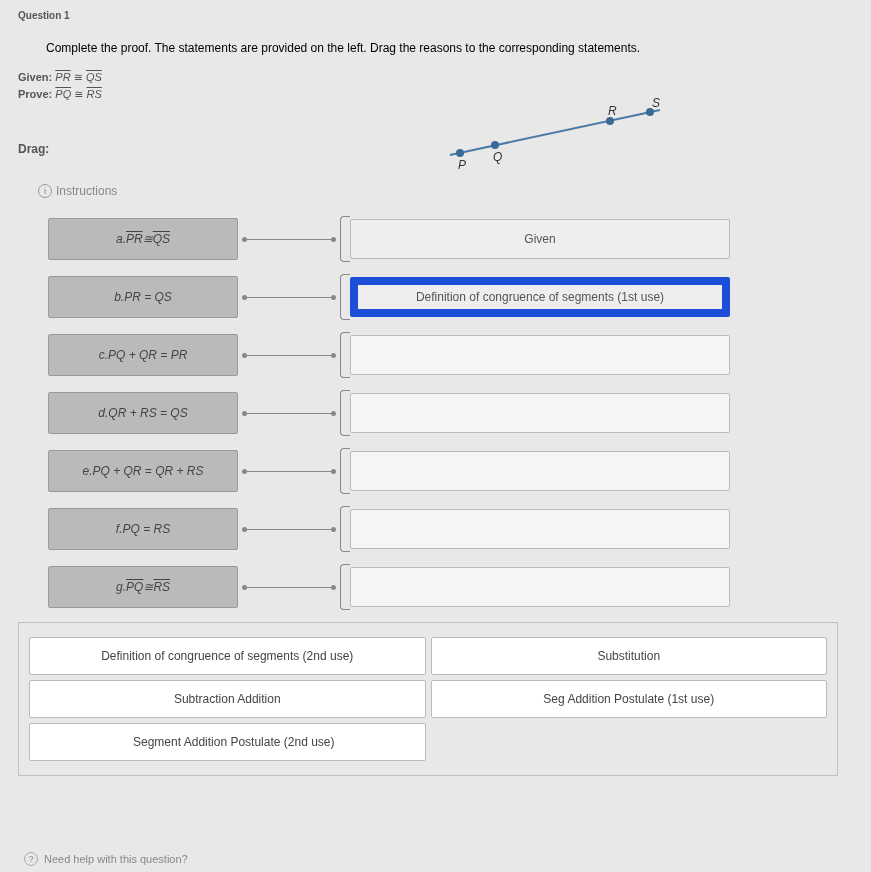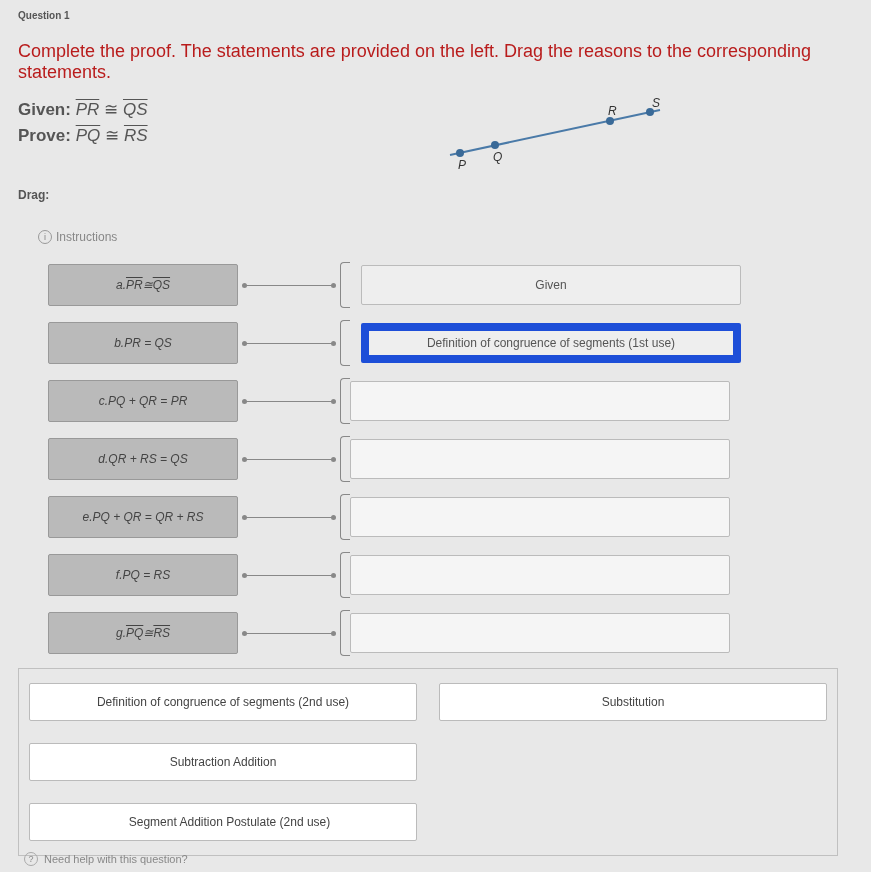--- a/index.html
+++ b/index.html
@@ -8,22 +8,22 @@
     background: #e8e8e8;
     width: 871px;
     height: 872px;
     overflow: hidden;
     color: #333;
     font-size: 12px;
     padding: 10px 18px;
     position: relative;
   }
   .qtitle { font-weight: bold; font-size: 10px; color: #555; margin-bottom: 20px; }
-  .instr { font-size: 18px; color: #b91c1c; margin-bottom: 14px; }
-  .given-prove { font-size: 17px; color: #555; margin-bottom: 40px; line-height: 1.5; }
+  .instr { font-size: 12px; color: #000000; margin-bottom: 14px; margin-left: 28px; }
+  .given-prove { font-size: 11px; color: #555; margin-bottom: 40px; line-height: 1.5; }
   .given-prove span { position: relative; }
   .ov { text-decoration: overline; font-style: italic; }
   .cong { font-style: normal; }
   .proof-label { font-size: 12px; color: #555; font-weight: bold; margin-bottom: 28px; }
   .instructions-link { color: #888; font-size: 12px; margin-bottom: 18px; display: flex; align-items: center; gap: 4px; cursor: pointer; margin-left: 20px;}
   .info-icon {
     display: inline-flex; width: 14px; height: 14px; border: 1px solid #999; border-radius: 50%;
     align-items: center; justify-content: center; font-size: 9px; color: #888;
   }
   .row { display: flex; align-items: center; margin-bottom: 12px; }
@@ -46,24 +46,24 @@
   .bracket {
     width: 10px; height: 46px; border: 1px solid #888; border-right: none;
     border-top-left-radius: 4px; border-bottom-left-radius: 4px;
   }
   .dropzone {
     width: 380px; height: 40px; background: #f5f5f5; border: 1px solid #bbb;
     display: flex; align-items: center; justify-content: center; font-size: 12px; color: #555;
     border-radius: 2px;
   }
   .dropzone.selected { border: 8px solid #1d4ed8; background: #eef2f6; }
-  .dropzone.filled { background: #eee; margin-left: 11px; }
+  .dropzone.filled { background: #eee; }
   .pool {
     margin-top: 4px; border: 1px solid #c0c0c0; padding: 14px 10px;
-    display: grid; grid-template-columns: 1fr 1fr; gap: 22px;
+    display: grid; grid-template-columns: 1fr 1fr; gap: 5px;
     width: 820px;
   }
   .pool-item {
     height: 38px; background: #fff; border: 1px solid #bbb;
     display: flex; align-items: center; justify-content: center; font-size: 12px; color: #444;
     cursor: grab;
     border-radius: 2px;
   }
   .pool-item.span1 { grid-column: 1 / 2; padding-left: 13px; }
   .diagram {
@@ -154,19 +154,20 @@
       <div class="connector"></div>
       <div class="bracket"></div>
       <div class="dropzone"></div>
     </div>
   </div>
 
 <div class="pool" id="pool">
     <div class="pool-item">Definition of congruence of segments (2nd use)</div>
     <div class="pool-item">Substitution</div>
     <div class="pool-item">Subtraction Addition</div>
+    <div class="pool-item">Seg Addition Postulate (1st use)</div>
     <div class="pool-item span1">Segment Addition Postulate (2nd use)</div>
   </div>
 
 <div class="helprow">
   <span class="helpicon">?</span>
   <span>Need help with this question?</span>
 </div>
 
 </body></html>

